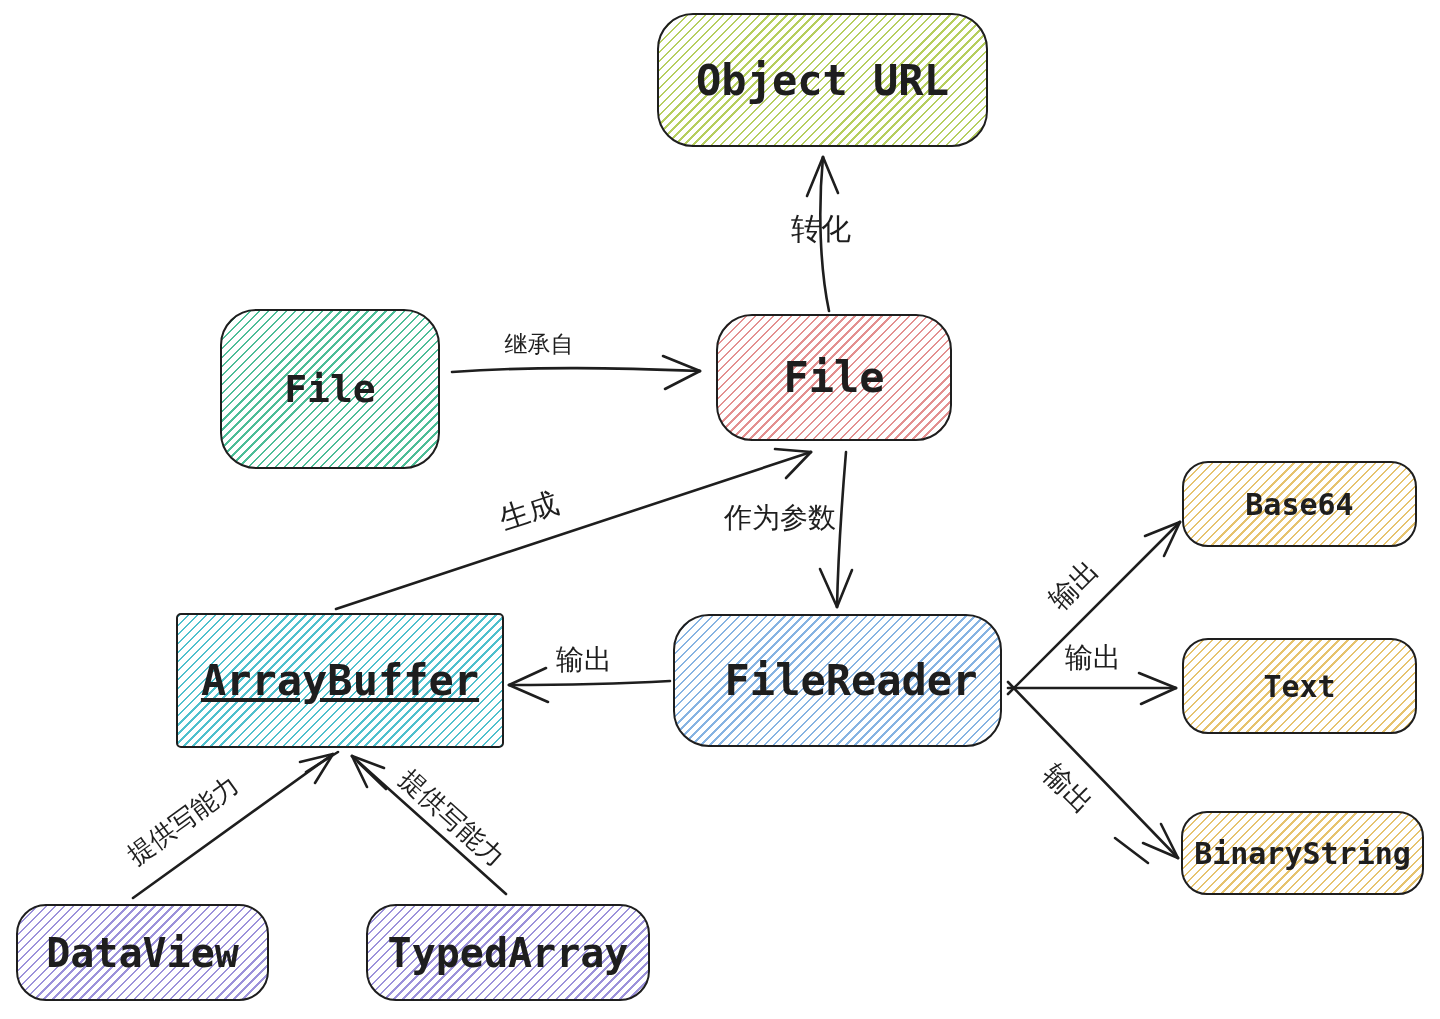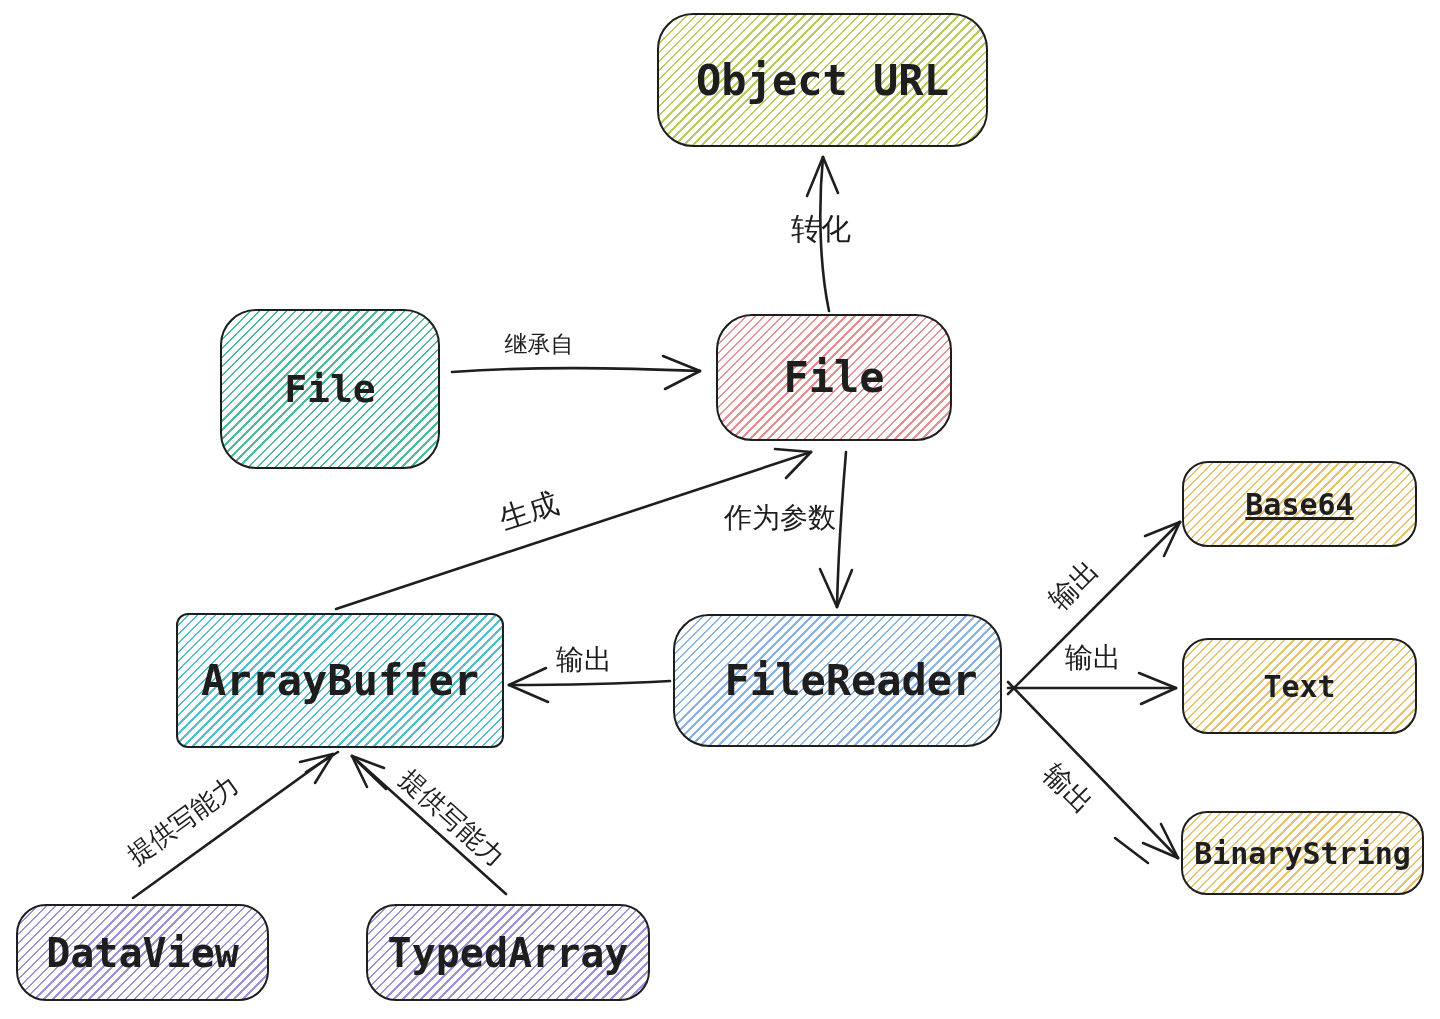--- a/index.html
+++ b/index.html
@@ -123,29 +123,29 @@
   </div>
 
   <div class="node c-teal" style="left:208px; top:309px; width:220px; height:160px; border-radius:36px; font-size:38px;margin-left:12px;">
     <span>File</span>
   </div>
 
   <div class="node c-red" style="left:716px; top:314px; width:236px; height:127px; border-radius:36px; font-size:42px;">
     <span>File</span>
   </div>
 
-  <div class="node c-cyan" style="left:176px; top:613px; width:328px; height:135px; border-radius:12px; font-size:42px;">
+  <div class="node c-cyan" style="left:176px; top:613px; width:328px; height:135px; border-radius:5px; font-size:42px;text-decoration:underline;">
     <span>ArrayBuffer</span>
   </div>
 
   <div class="node c-blue" style="left:673px; top:614px; width:329px; height:133px; border-radius:36px; font-size:42px;padding-left:27px;">
     <span>FileReader</span>
   </div>
 
-  <div class="node c-yellow" style="left:1182px; top:461px; width:235px; height:86px; border-radius:26px; font-size:30px;text-decoration:underline;">
+  <div class="node c-yellow" style="left:1182px; top:461px; width:235px; height:86px; border-radius:26px; font-size:30px;">
     <span>Base64</span>
   </div>
 
   <div class="node c-yellow" style="left:1182px; top:638px; width:235px; height:96px; border-radius:26px; font-size:30px;">
     <span>Text</span>
   </div>
 
   <div class="node c-yellow" style="left:1181px; top:811px; width:243px; height:84px; border-radius:26px; font-size:30px;">
     <span>BinaryString</span>
   </div>

